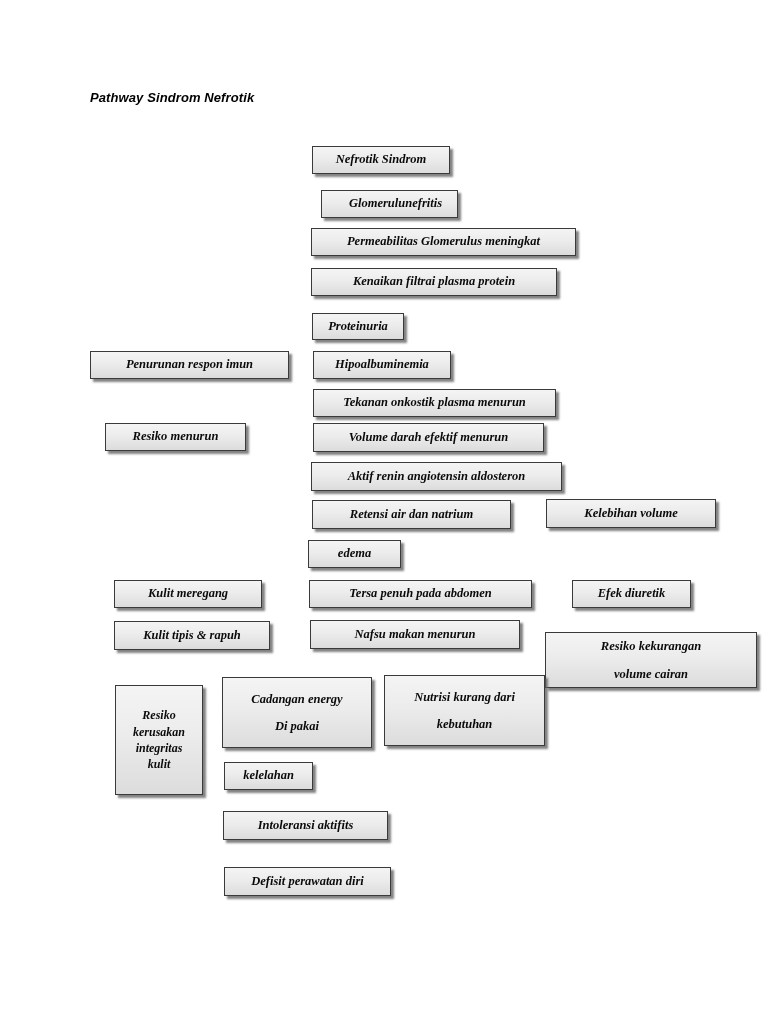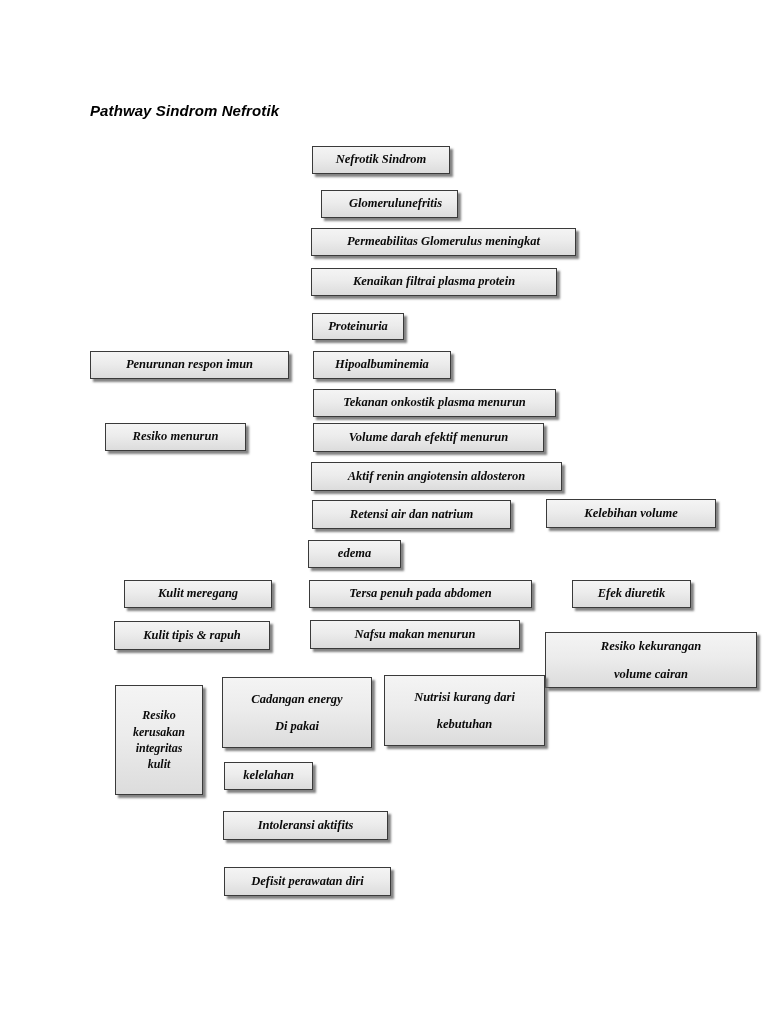--- a/index.html
+++ b/index.html
@@ -17,25 +17,25 @@
   #canvas {
     position: absolute;
     left: 0;
     top: 0;
     width: 768px;
     height: 1024px;
   }
   .page-title {
     position: absolute;
     left: 90px;
-    top: 102px;
+    top: 90px;
     font-family: "Liberation Sans", "DejaVu Sans", sans-serif;
     font-weight: bold;
     font-style: italic;
-    font-size: 15px;
+    font-size: 13px;
     color: #000000;
     letter-spacing: 0.1px;
     white-space: nowrap;
   }
   .node {
     position: absolute;
     box-sizing: border-box;
     border: 1px solid #3a3a3a;
     background: linear-gradient(to bottom, #f4f4f4 0%, #ececec 45%, #dcdcdc 100%);
     box-shadow: 2.5px 2.5px 2px rgba(90,90,90,0.75);
@@ -114,21 +114,21 @@
       </div>
       <div class="node" style="left: 312px; top: 500px; width: 199px; height: 29px;">
         <span class="line">Retensi air dan natrium</span>
       </div>
       <div class="node" style="left: 546px; top: 499px; width: 170px; height: 29px;">
         <span class="line">Kelebihan volume</span>
       </div>
       <div class="node" style="left: 308px; top: 540px; width: 93px; height: 28px;">
         <span class="line">edema</span>
       </div>
-      <div class="node" style="left: 124px; top: 580px; width: 148px; height: 28px;">
+      <div class="node" style="left: 114px; top: 580px; width: 148px; height: 28px;">
         <span class="line">Kulit meregang</span>
       </div>
       <div class="node" style="left: 309px; top: 580px; width: 223px; height: 28px;">
         <span class="line">Tersa penuh pada abdomen</span>
       </div>
       <div class="node" style="left: 572px; top: 580px; width: 119px; height: 28px;">
         <span class="line">Efek diuretik</span>
       </div>
       <div class="node" style="left: 114px; top: 621px; width: 156px; height: 29px;">
         <span class="line">Kulit tipis &amp; rapuh</span>

